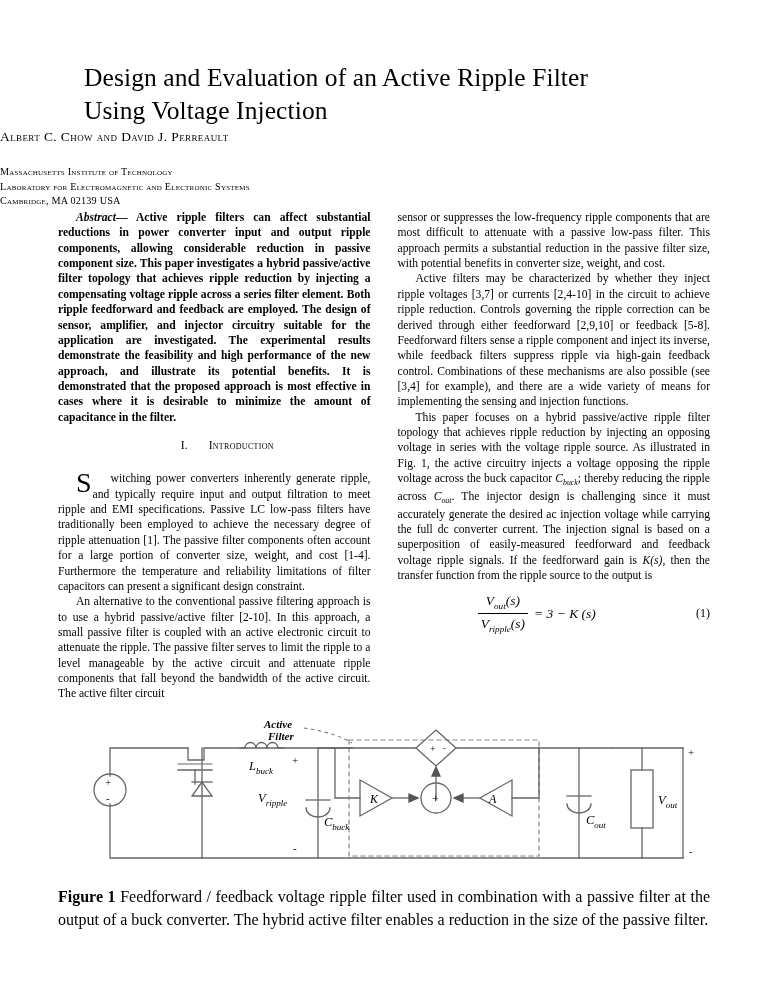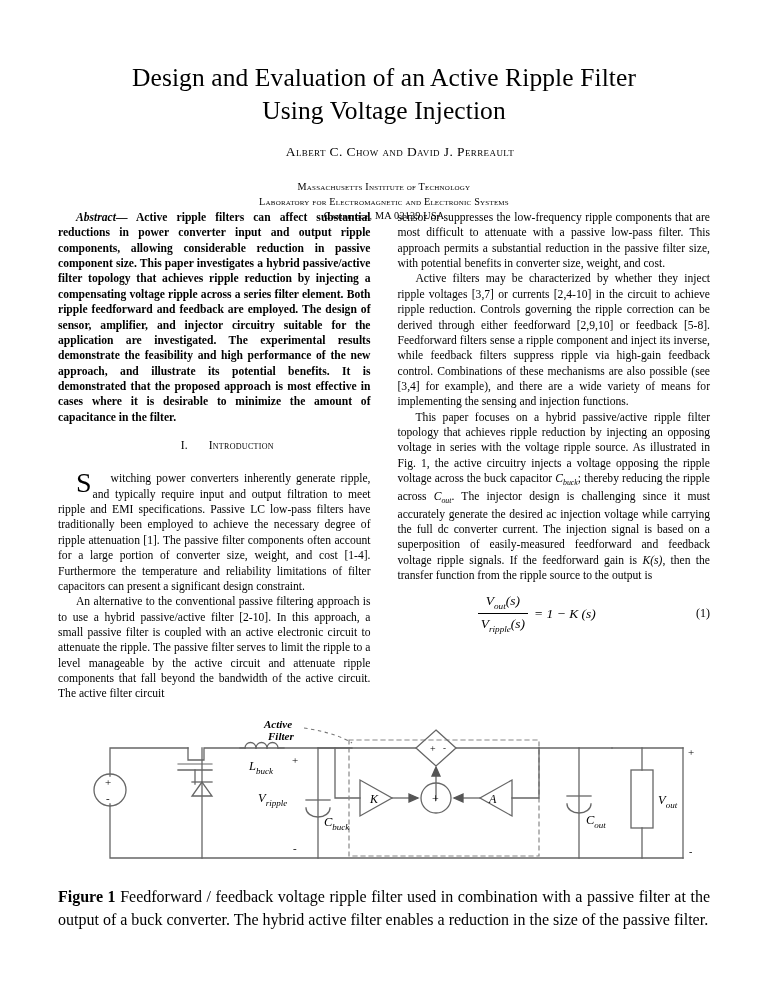--- a/index.html
+++ b/index.html
@@ -19,36 +19,34 @@
     position: relative;
     width: 768px;
     height: 994px;
     padding: 0;
     box-sizing: border-box;
   }
 
   
   .title-block {
     padding-top: 62px;
-    text-align: center;
   }
   .paper-title {
     font-size: 25.5px;
     line-height: 1.28;
     font-weight: normal;
     margin: 0 auto;
     width: 600px;
     letter-spacing: 0.1px;
   }
   .authors {
-    margin-top: 17px;
+    margin-top: 2px;
     font-size: 13.5px;
     font-variant: small-caps;
     letter-spacing: 0.4px;
-    padding-left: 32px;
   }
   .affil {
     margin-top: 20px;
     font-size: 10.2px;
     font-variant: small-caps;
     line-height: 1.42;
     letter-spacing: 0.2px;
   }
   .affil div { white-space: nowrap; }
 
@@ -208,21 +206,21 @@
 
       <p><span>This paper focuses on a hybrid passive/active ripple filter topology that achieves ripple reduction by injecting an opposing voltage in series with the voltage ripple source.  As illustrated in Fig. 1, the active circuitry injects a voltage opposing the ripple voltage across the buck capacitor </span><i><span>C</span><sub class="m">buck</sub></i><span>; thereby reducing the ripple across </span><i><span>C</span><sub class="m">out</sub></i><span>.  The injector design is challenging since it must accurately generate the desired ac injection voltage while carrying the full dc converter current.  The injection signal is based on a superposition of easily-measured feedforward and feedback voltage ripple signals.  If the feedforward gain is </span><i>K(s)</i><span>, then the transfer function from the ripple source to the output is</span></p>
 
       <div class="equation-row">
         <div class="eq-body">
           <span class="frac">
             <span class="num-line"><span>V</span><sub class="m">out</sub><span>(s)</span></span>
             <span class="bar"></span>
             <span class="den-line"><span>V</span><sub class="m">ripple</sub><span>(s)</span></span>
           </span>
-          <span class="eq-rhs">= 1 − K (s)</span>
+          <span class="eq-rhs">= 3 − K (s)</span>
         </div>
         <div class="eq-num">(1)</div>
       </div>
     </div>
   </div>
 
   <div class="figure-area">
     <svg width="652" height="162" viewBox="0 0 652 162" xmlns="http://www.w3.org/2000/svg">
       <g stroke="#666" stroke-width="1.3" fill="none" stroke-linecap="square">
 

